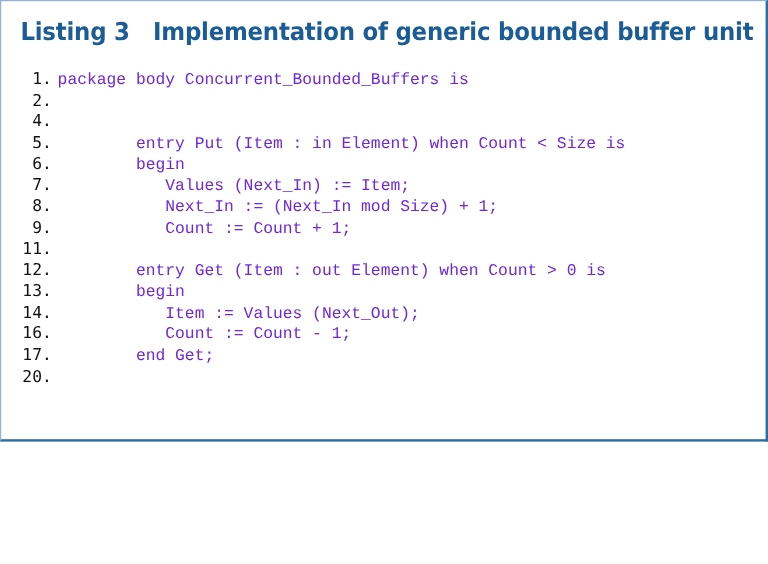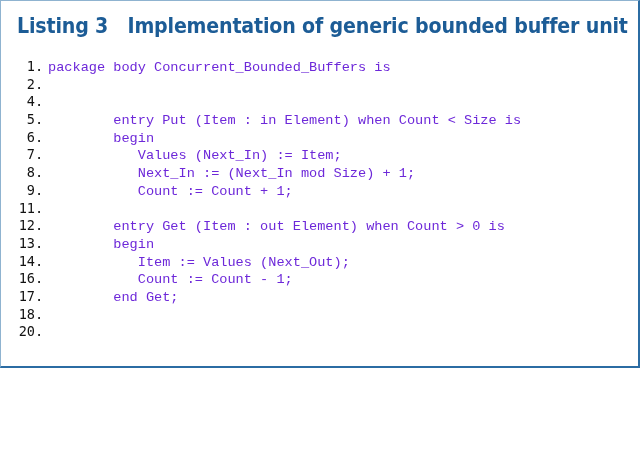--- a/index.html
+++ b/index.html
@@ -97,17 +97,16 @@
       <div class="code-line"><span class="line-no">6</span><span class="line-dot">.</span><span class="line-code">        begin</span></div>
       <div class="code-line"><span class="line-no">7</span><span class="line-dot">.</span><span class="line-code">           Values (Next_In) := Item;</span></div>
       <div class="code-line"><span class="line-no">8</span><span class="line-dot">.</span><span class="line-code">           Next_In := (Next_In mod Size) + 1;</span></div>
       <div class="code-line"><span class="line-no">9</span><span class="line-dot">.</span><span class="line-code">           Count := Count + 1;</span></div>
       <div class="code-line"><span class="line-no">11</span><span class="line-dot">.</span><span class="line-code"></span></div>
       <div class="code-line"><span class="line-no">12</span><span class="line-dot">.</span><span class="line-code">        entry Get (Item : out Element) when Count &gt; 0 is</span></div>
       <div class="code-line"><span class="line-no">13</span><span class="line-dot">.</span><span class="line-code">        begin</span></div>
       <div class="code-line"><span class="line-no">14</span><span class="line-dot">.</span><span class="line-code">           Item := Values (Next_Out);</span></div>
       <div class="code-line"><span class="line-no">16</span><span class="line-dot">.</span><span class="line-code">           Count := Count - 1;</span></div>
       <div class="code-line"><span class="line-no">17</span><span class="line-dot">.</span><span class="line-code">        end Get;</span></div>
-      <div class="code-line"><span class="line-no">18</span><span class="line-dot">.</span><span class="line-code"></span></div>
       <div class="code-line"><span class="line-no">20</span><span class="line-dot">.</span><span class="line-code"></span></div>
     </div>
 
 </div>
 
 </body></html>

